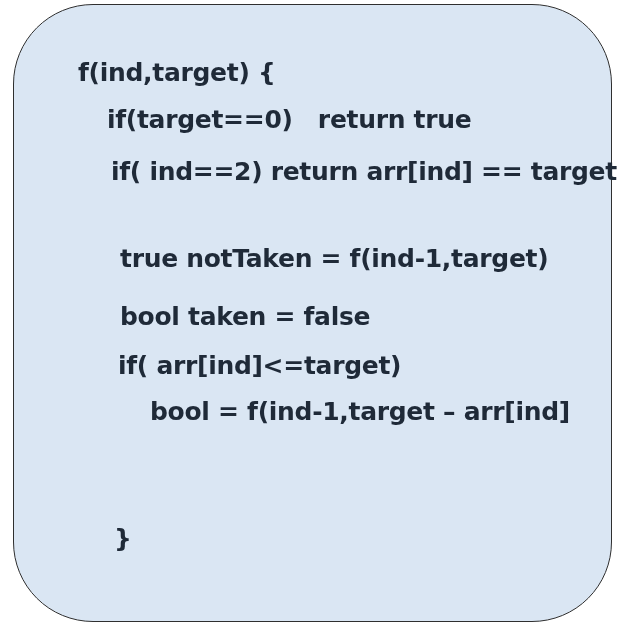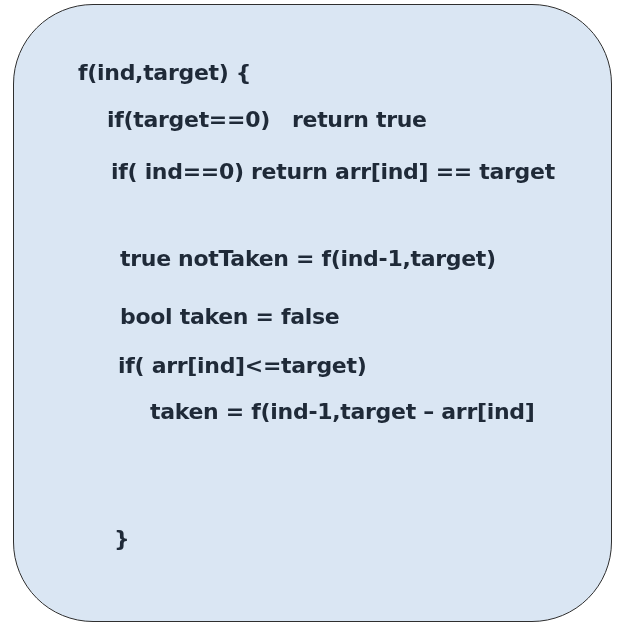--- a/index.html
+++ b/index.html
@@ -28,21 +28,21 @@
     top: 4px;
     width: 599px;
     height: 618px;
     background: var(--box-bg);
     border: 1.4px solid var(--box-border);
     border-radius: 80px;
   }
   .code-line {
     position: absolute;
     white-space: pre;
-    font-size: 22px;
+    font-size: 25px;
     font-weight: 700;
     letter-spacing: -0.3px;
     line-height: 24px;
     color: var(--text-color);
   }
   .l0 { left: 64px;  top: 56px;  }
   .l1 { left: 93px;  top: 103px; }
   .l2 { left: 97px;  top: 155px; }
   .l3 { left: 106px; top: 242px; }
   .l4 { left: 106px; top: 300px; }
@@ -51,20 +51,20 @@
   .l7 { left: 107px; top: 462px; }
   .l8 { left: 100px; top: 522px; }
 </style>
 </head>
 <body>
 
 <div class="canvas">
   <div class="code-box">
     <div class="code-line l0">f(ind,target) {</div>
     <div class="code-line l1">if(target==0)   return true</div>
-    <div class="code-line l2">if( ind==0) return arr[ind] == target</div>
+    <div class="code-line l2">if( ind==2) return arr[ind] == target</div>
     <div class="code-line l3">true notTaken = f(ind-1,target)</div>
     <div class="code-line l5">if( arr[ind]&lt;=target)</div>
     <div class="code-line l4">bool taken = false</div>
-    <div class="code-line l6">taken = f(ind-1,target – arr[ind]</div>
+    <div class="code-line l6">bool = f(ind-1,target – arr[ind]</div>
     <div class="code-line l8">}</div>
   </div>
 </div>
 
 </body></html>

